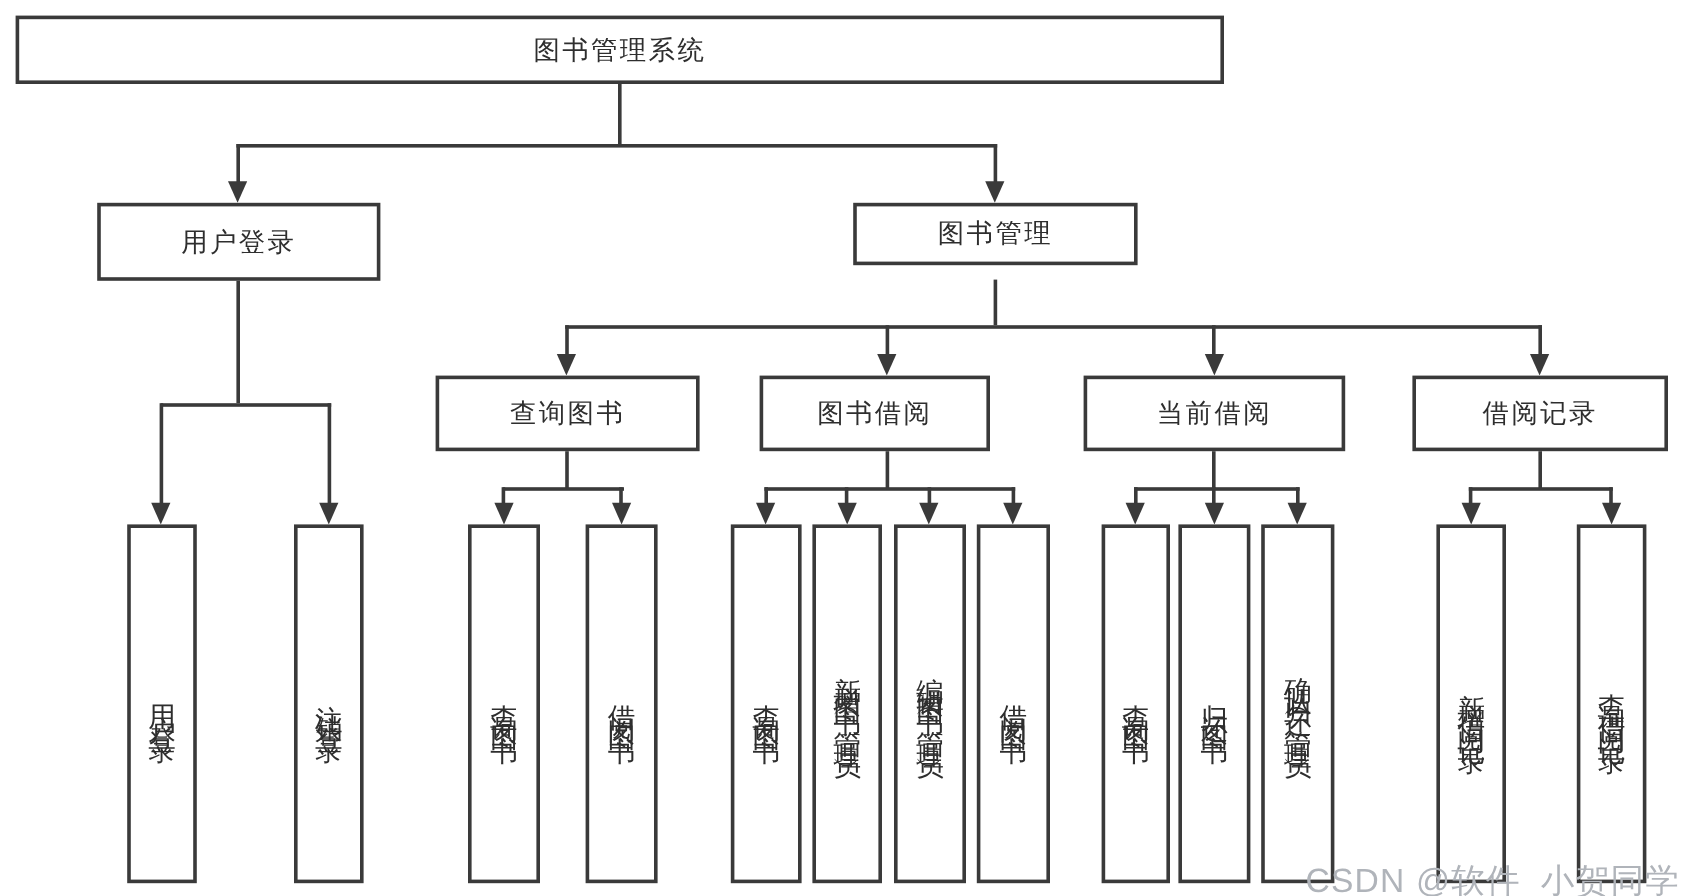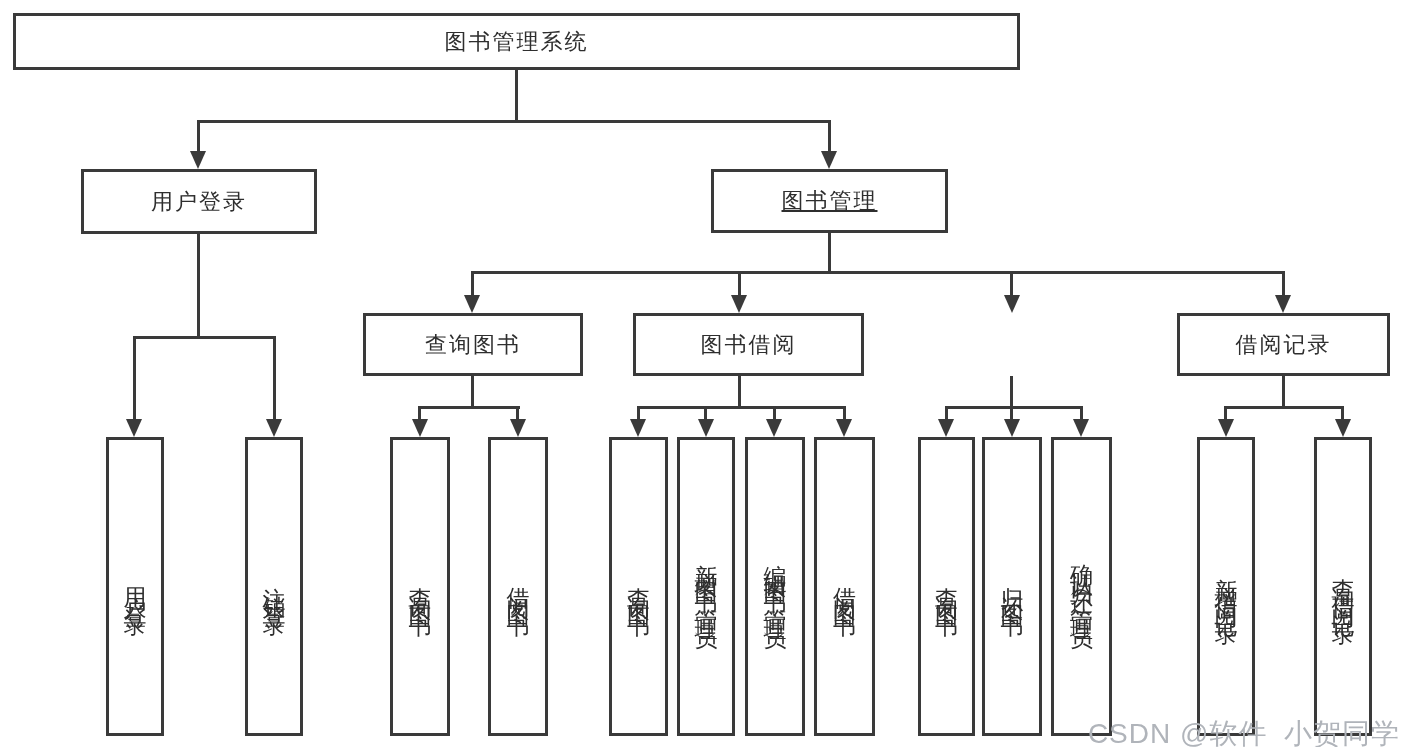--- a/index.html
+++ b/index.html
@@ -77,21 +77,21 @@
   <div class="b" style="left:13px; top:13px; width:1007px; height:57px;">图书管理系统</div>
 
   <div class="v" style="left:515px; top:68px; height:52px;"></div>
   <div class="h" style="left:197px; top:120px; width:634px;"></div>
   <div class="v" style="left:197px; top:120px; height:33px;"></div>
   <div class="a" style="left:190px; top:151px;"></div>
   <div class="v" style="left:828px; top:120px; height:33px;"></div>
   <div class="a" style="left:821px; top:151px;"></div>
 
   <div class="b" style="left:81px; top:169px; width:236px; height:65px;">用户登录</div>
-  <div class="b" style="left:711px; top:169px; width:237px; height:64px;text-decoration:underline;">图书管理</div>
+  <div class="b" style="left:711px; top:169px; width:237px; height:52px;">图书管理</div>
 
   <div class="v" style="left:197px; top:234px; height:102px;"></div>
   <div class="h" style="left:134px; top:336px; width:142px;"></div>
   <div class="v" style="left:133px; top:336px; height:85px;"></div>
   <div class="a" style="left:126px; top:419px;"></div>
   <div class="v" style="left:273px; top:336px; height:85px;"></div>
   <div class="a" style="left:266px; top:419px;"></div>
 
   <div class="b vb" style="left:106px; top:437px; width:58px; height:299px;">用户登录</div>
   <div class="b vb" style="left:245px; top:437px; width:58px; height:299px;">注销登录</div>
@@ -101,21 +101,22 @@
   <div class="v" style="left:471px; top:271px; height:26px;"></div>
   <div class="a" style="left:464px; top:295px;"></div>
   <div class="v" style="left:738px; top:271px; height:26px;"></div>
   <div class="a" style="left:731px; top:295px;"></div>
   <div class="v" style="left:1010px; top:271px; height:26px;"></div>
   <div class="a" style="left:1004px; top:295px;"></div>
   <div class="v" style="left:1282px; top:271px; height:26px;"></div>
   <div class="a" style="left:1275px; top:295px;"></div>
 
   <div class="b" style="left:363px; top:313px; width:220px; height:63px;">查询图书</div>
-  <div class="b" style="left:633px; top:313px; width:231px; height:63px;">图书借阅</div>
+  <div class="b" style="left:633px; top:313px; width:192px; height:63px;">图书借阅</div>
+  <div class="b" style="left:903px; top:313px; width:218px; height:63px;">当前借阅</div>
   <div class="b" style="left:1177px; top:313px; width:213px; height:63px;">借阅记录</div>
 
   <div class="v" style="left:471px; top:376px; height:31px;"></div>
   <div class="h" style="left:419px; top:406px; width:101px;"></div>
   <div class="v" style="left:418px; top:406px; height:15px;"></div>
   <div class="a" style="left:412px; top:419px;"></div>
   <div class="v" style="left:516px; top:406px; height:15px;"></div>
   <div class="a" style="left:510px; top:419px;"></div>
 
   <div class="b vb" style="left:390px; top:437px; width:60px; height:299px;">查询图书</div>

